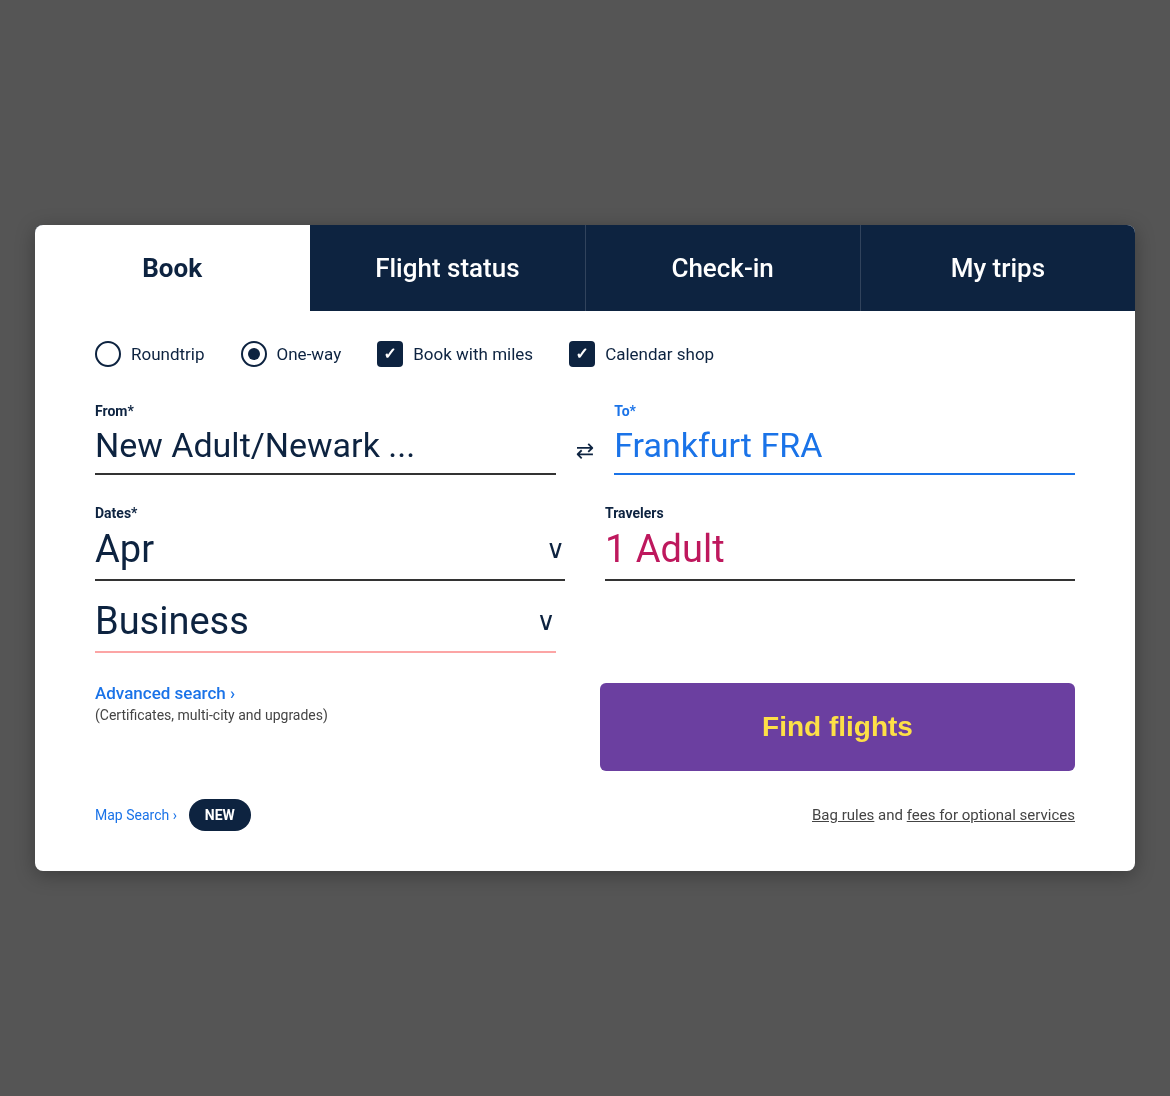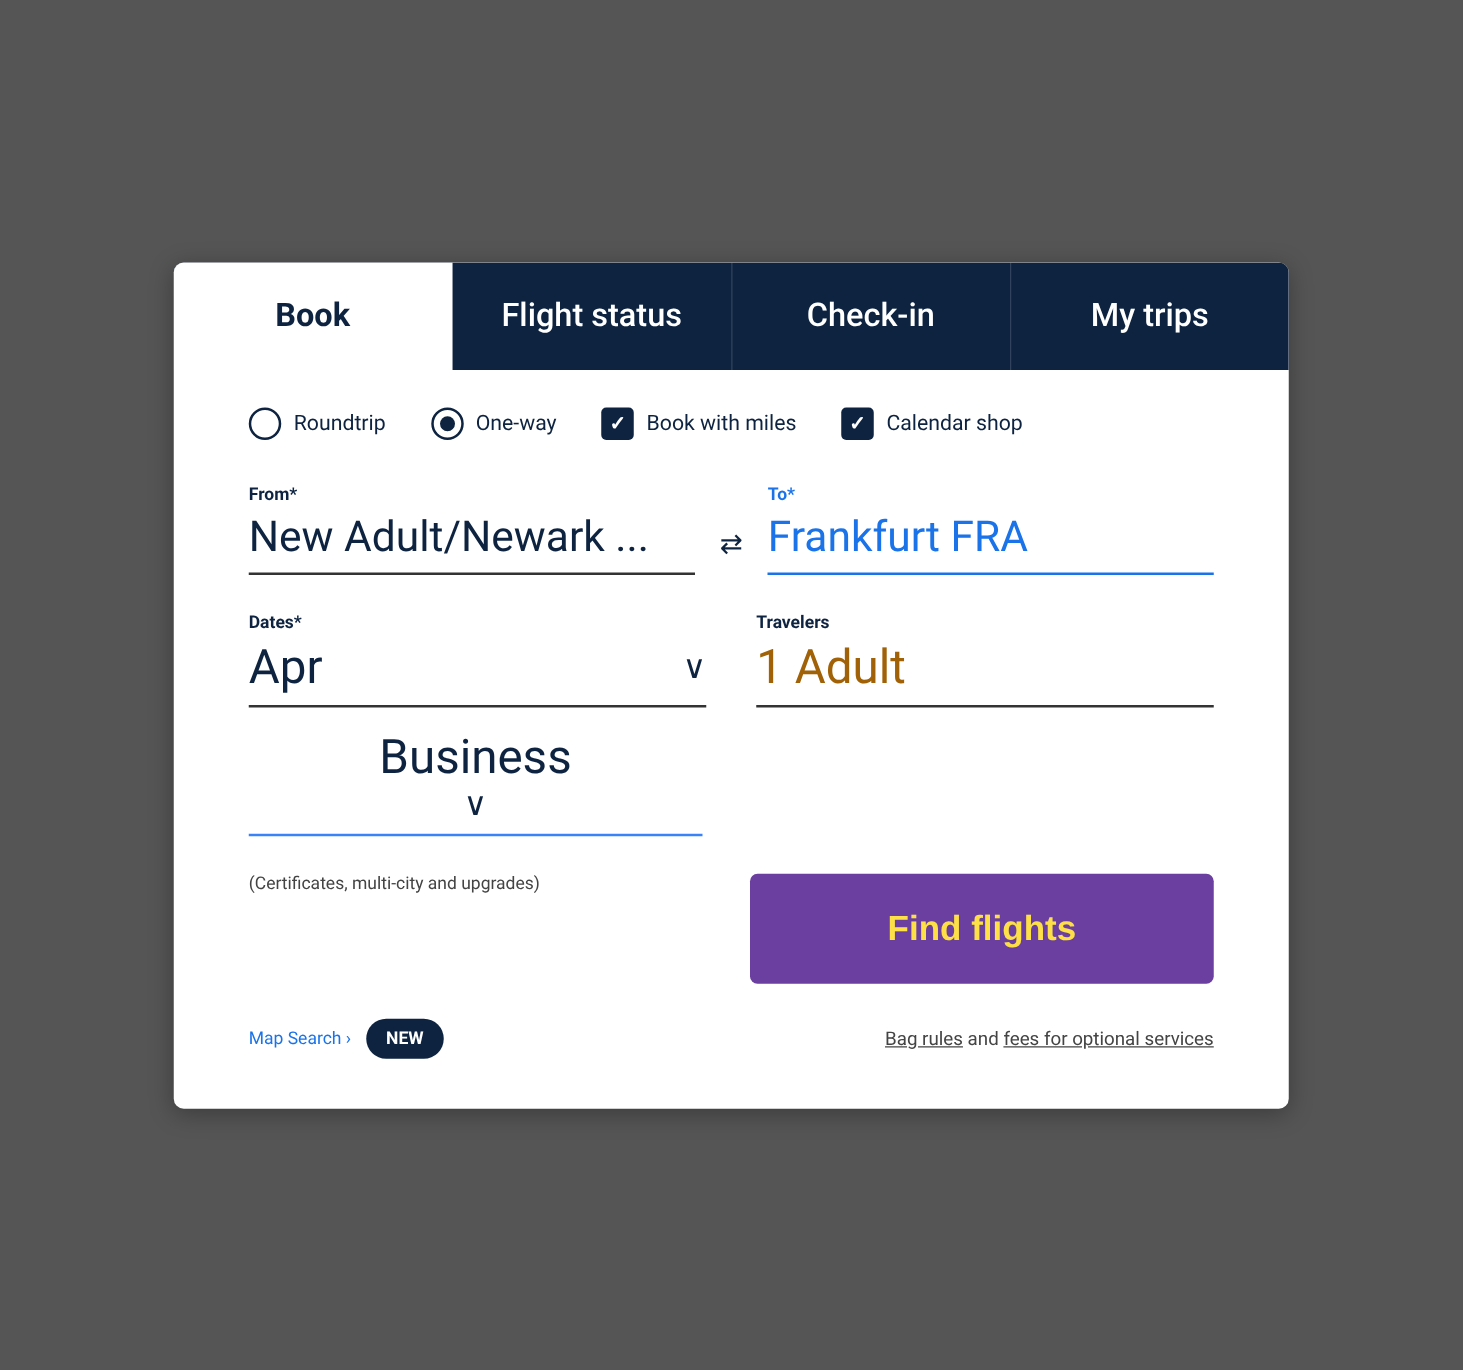--- a/index.html
+++ b/index.html
@@ -10,21 +10,21 @@
       display: flex;
       justify-content: center;
       align-items: center;
       min-height: 100vh;
       padding: 20px;
     }
 
     .card {
       background: #fff;
       border-radius: 8px;
-      width: 892px;
+      width: 1100px;
       max-width: 100%;
       overflow: hidden;
       box-shadow: 0 4px 20px rgba(0,0,0,0.3);
     }
 
     
     .top-tabs {
       display: flex;
       background: #0d2340;
     }
@@ -221,43 +221,42 @@
       font-weight: 300;
     }
 
     .travelers-field {
       flex: 1;
     }
 
     .travelers-value {
       font-size: 38px;
       font-weight: 400;
-      color: #a16207;
+      color: #be185d;
       border-bottom: 2px solid #333;
       padding-bottom: 8px;
       cursor: pointer;
     }
 
     
     .cabin-row {
       margin-bottom: 30px;
     }
 
     .cabin-value {
       font-size: 38px;
       font-weight: 400;
       color: #0d2340;
-      border-bottom: 2px solid #3b82f6;
+      border-bottom: 2px solid #fca5a5;
       padding-bottom: 8px;
       display: flex;
       align-items: center;
       justify-content: space-between;
       width: 47%;
       cursor: pointer;
-      flex-direction: column;
     }
 
     
     .bottom-row {
       display: flex;
       align-items: flex-start;
       gap: 30px;
       margin-bottom: 28px;
     }
 
@@ -422,20 +421,23 @@
     <div class="cabin-row">
       <div class="cabin-value">
         <span>Business</span>
         <span class="chevron">∨</span>
       </div>
     </div>
 
     <div class="bottom-row">
 
       <div class="advanced-search-col">
+        <a class="advanced-link">
+          <span>Advanced search ›</span>
+        </a>
         <div class="advanced-sub">(Certificates, multi-city and upgrades)</div>
       </div>
 
       <div class="find-flights-col">
         <button class="find-flights-btn">Find flights</button>
       </div>
 
     </div>
 
     <div class="links-row">

